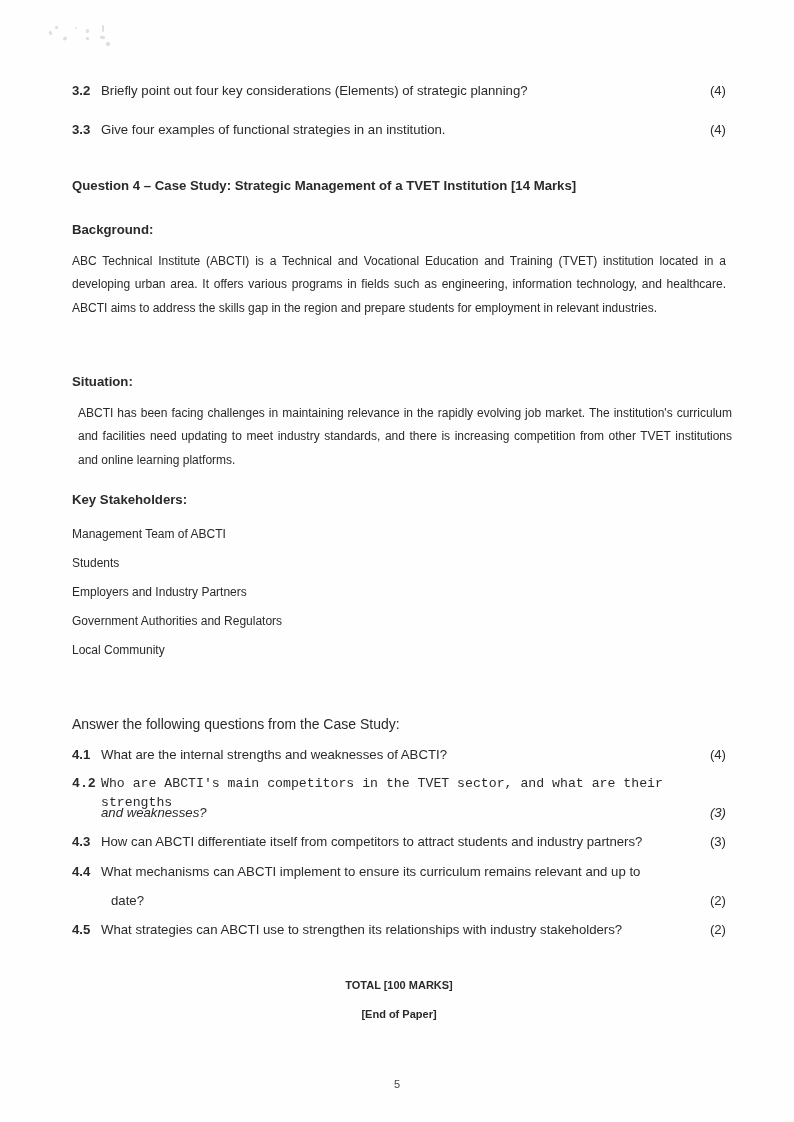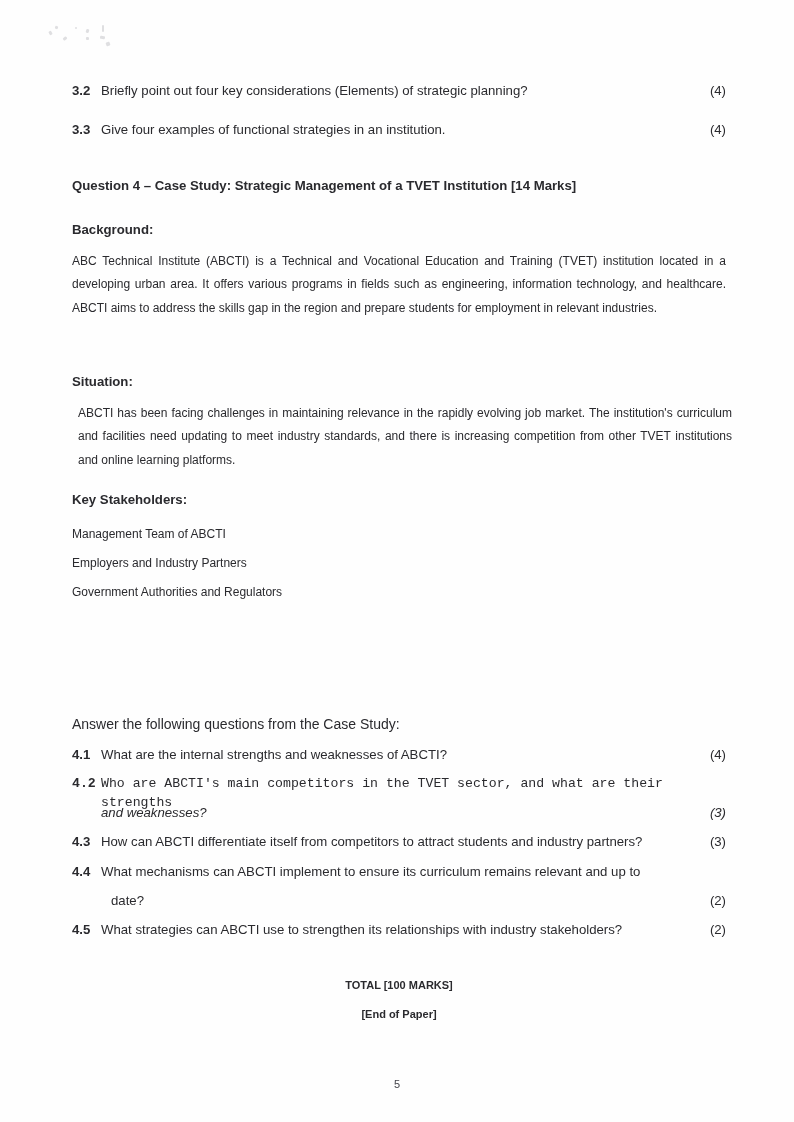--- a/index.html
+++ b/index.html
@@ -182,22 +182,24 @@
 
     <div class="heading s-bg-h">Background:</div>
     <div class="para s-bg-p">ABC Technical Institute (ABCTI) is a Technical and Vocational Education and Training (TVET) institution located in a developing urban area. It offers various programs in fields such as engineering, information technology, and healthcare. ABCTI aims to address the skills gap in the region and prepare students for employment in relevant industries.</div>
 
     <div class="heading s-sit-h">Situation:</div>
     <div class="para s-sit-p">ABCTI has been facing challenges in maintaining relevance in the rapidly evolving job market. The institution's curriculum and facilities need updating to meet industry standards, and there is increasing competition from other TVET institutions and online learning platforms.</div>
 
     <div class="heading s-ks-h">Key Stakeholders:</div>
     <div class="stake s-ks-list">
       <div class="ks-item">Management Team of ABCTI</div>
+      <div class="ks-item">Students</div>
       <div class="ks-item">Employers and Industry Partners</div>
       <div class="ks-item">Government Authorities and Regulators</div>
+      <div class="ks-item">Local Community</div>
     </div>
 
     <div class="lead-in s-lead">Answer the following questions from the Case Study:</div>
 
     <div class="q-row s-41">
       <span class="q-num">4.1</span>
       <span class="q-text">What are the internal strengths and weaknesses of ABCTI?</span>
       <span class="q-marks">(4)</span>
     </div>
 

